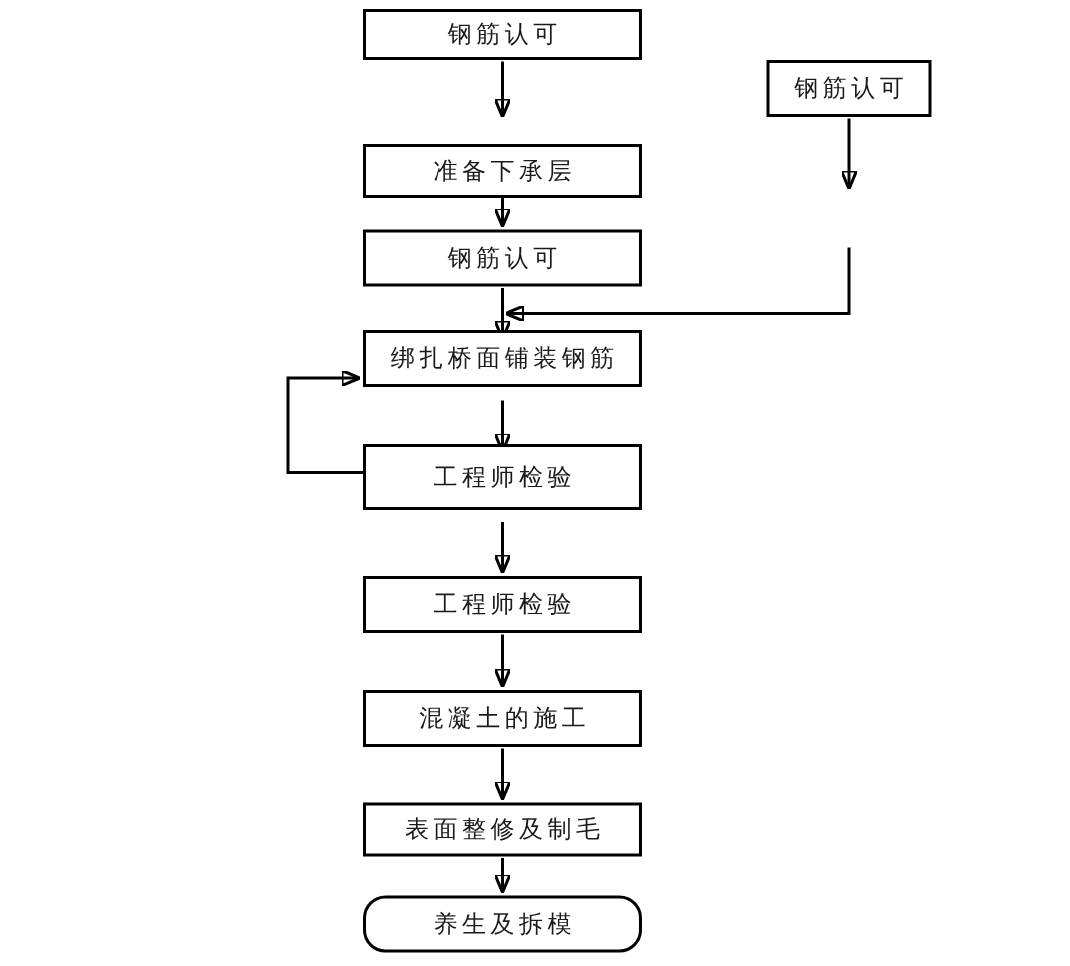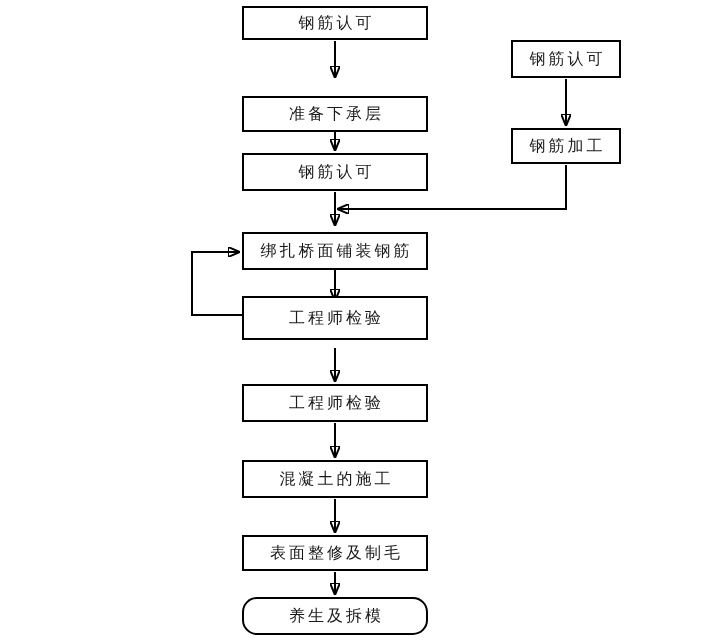--- a/index.html
+++ b/index.html
@@ -39,21 +39,21 @@
     color: #1a1a1a;
     letter-spacing: 3px;
     text-indent: 3px;
     white-space: nowrap;
   }
   
   .main-col { left: 242px; width: 186px; }
   .n-hinge     { top: 6px;   height: 34px; }
   .n-prepare   { top: 96px;  height: 36px; }
   .n-survey    { top: 153px; height: 38px; }
-  .n-tie       { top: 232px; height: 38px; }
+  .n-tie       { top: 220px; height: 38px; }
   .n-inspect   { top: 296px; height: 44px; }
   .n-formwork  { top: 384px; height: 38px; }
   .n-concrete  { top: 460px; height: 38px; }
   .n-surface   { top: 535px; height: 36px; text-align: right; }
   .n-curing    { top: 597px; height: 38px; border-radius: 15px; }
   
   .right-col { left: 511px; width: 110px; }
   .n-approval  { top: 40px;  height: 38px; text-align: right; }
   .n-process   { top: 128px; height: 36px; }
 </style>
@@ -114,17 +114,14 @@
   </div>
 
   <div class="node main-col n-curing">
     <span>养生及拆模</span>
   </div>
 
   <div class="node right-col n-approval">
     <span>钢筋认可</span>
   </div>
 
-  <div class="node right-col n-process">
-    <span>钢筋加工</span>
-  </div>
 
 </div>
 
 </body></html>

